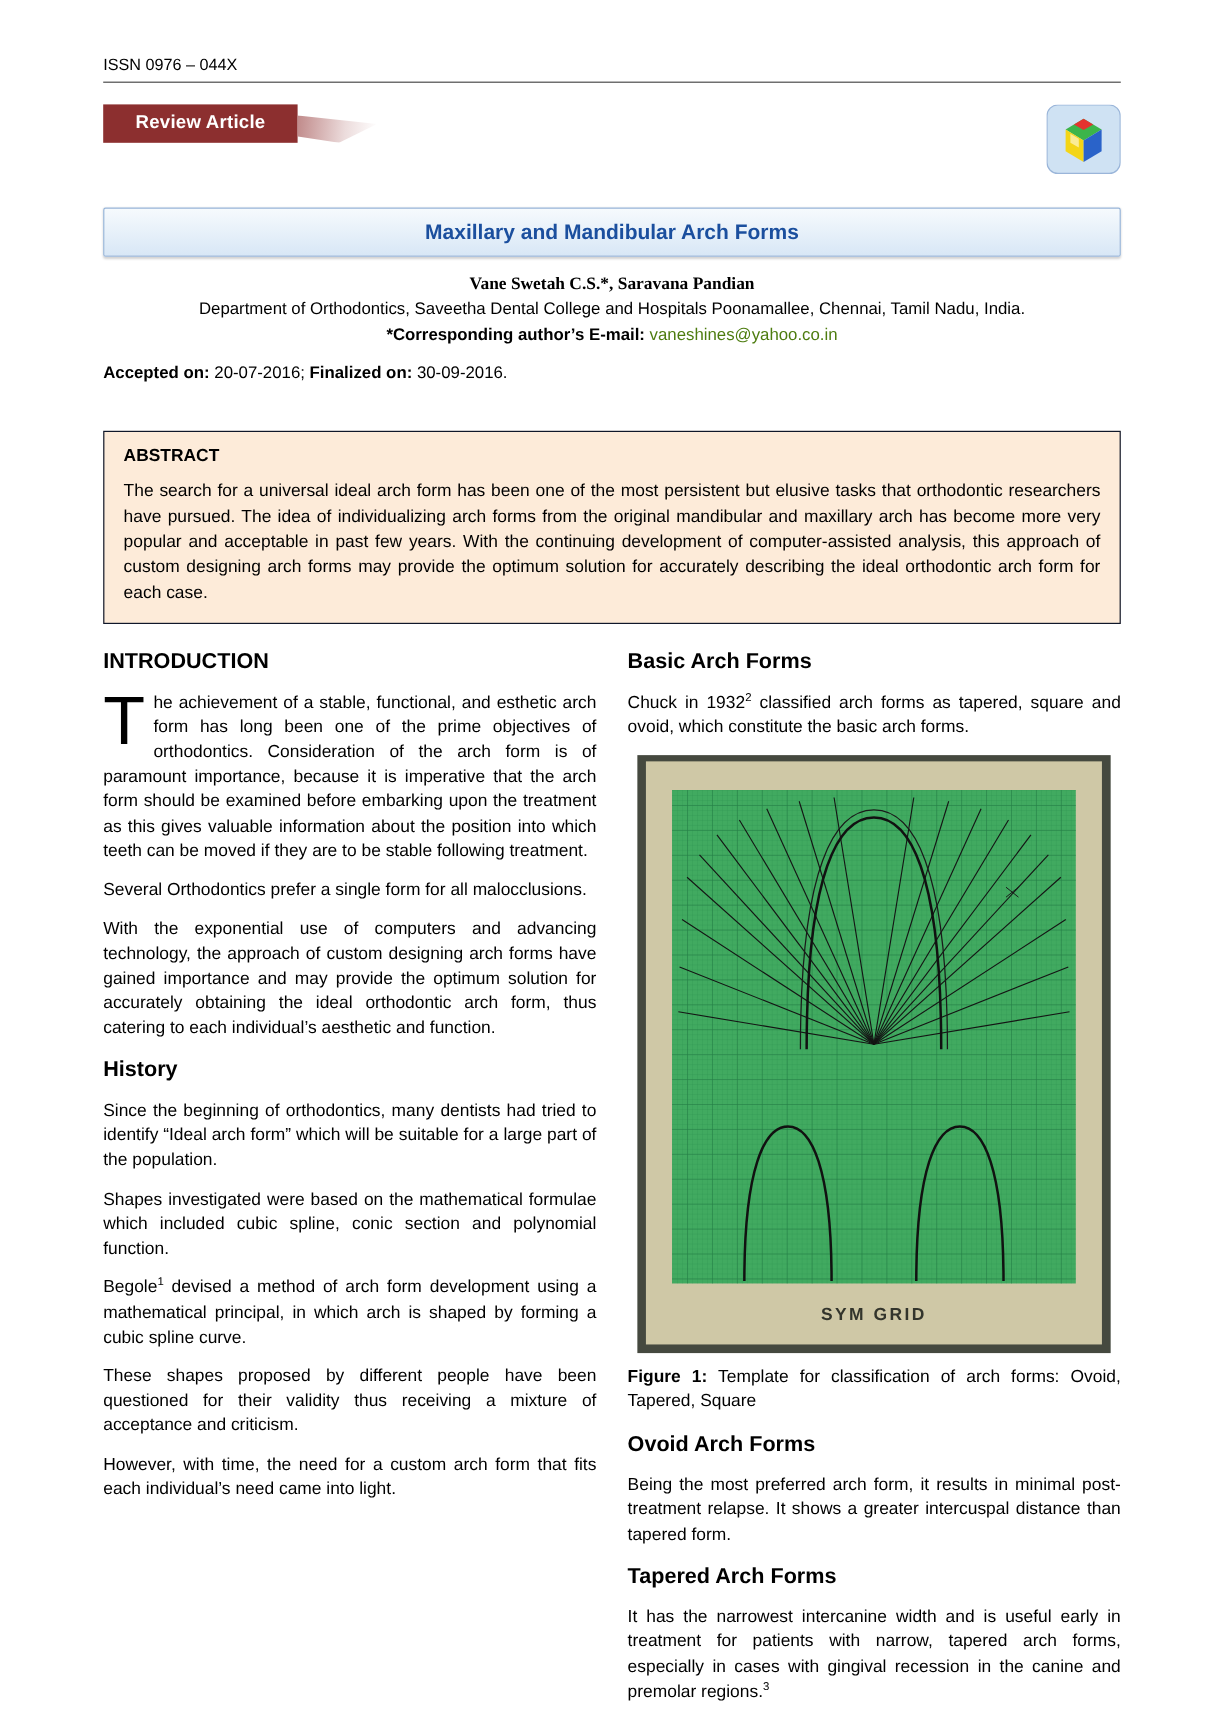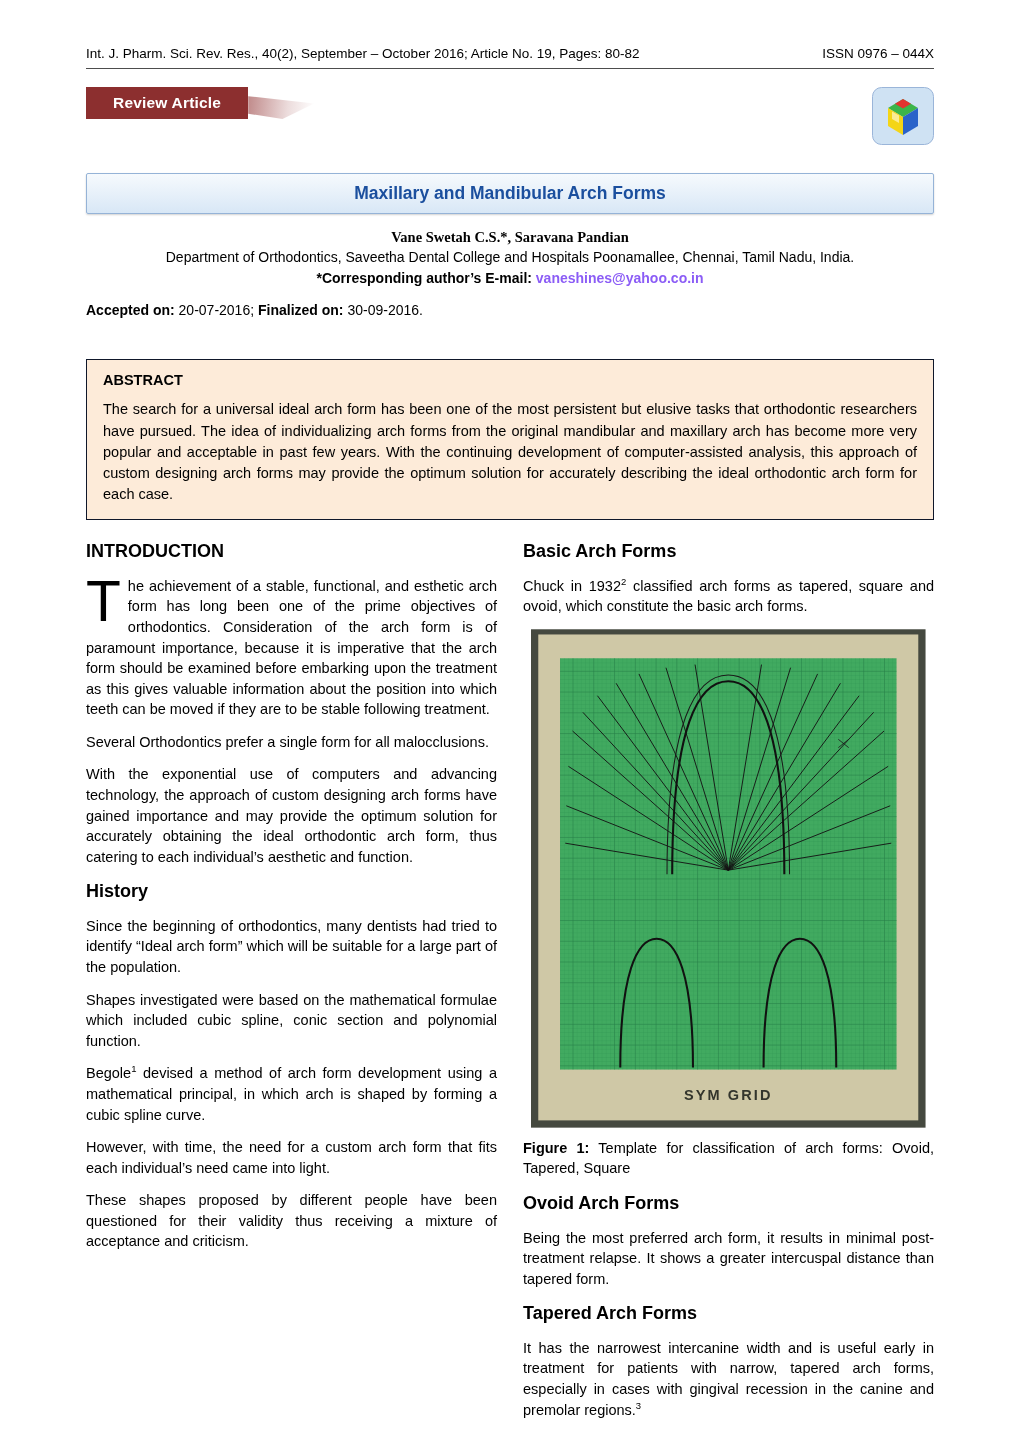--- a/index.html
+++ b/index.html
@@ -28,21 +28,21 @@
   .title-box { margin-top:22px; background:linear-gradient(#f6fafd,#d8e7f6);
     border:1px solid #95b3d7; border-radius:2px; padding:9px 12px; text-align:center;
     box-shadow:0 1px 2px rgba(0,0,0,0.18); }
   .title-box h1 { margin:0; font-size:17.5px; color:#1b4f9e; font-weight:bold; }
 
   
   .byline { text-align:center; margin-top:13px; line-height:1.4; }
   .authors { margin:0; font-weight:bold; font-size:14.5px;font-family:Liberation Serif, serif; }
   .affil { margin:1px 0 0; font-size:14px; }
   .email-line { margin:1px 0 0; font-size:14px; font-weight:bold; }
-  .email-line a { color:#8b5cf6; text-decoration:none; font-weight:bold; }
+  .email-line a { color:#4d7c0f; text-decoration:none; font-weight:normal; }
 
   .dates { font-size:14px; margin:14px 0 8px; }
 
   
   .abstract { background:#fdebd9; border:1px solid #0f172a; padding:10px 16px 2px;margin-top:41px; }
   .abstract h2 { font-size:14.5px; margin:2px 0 11px; }
   .abstract p { margin:0 0 12px; font-size:14.5px; line-height:1.46; text-align:justify; }
 
   
   .cols { display:flex; gap:26px; margin-top:16px; }
@@ -61,21 +61,20 @@
   .footer-grid { position:relative; padding-top:5px; min-height:86px; }
   .pageno { position:absolute; right:0; top:4px; font-size:45px; color:#bf9000;
     font-family:"Liberation Serif", serif; }
 </style>
 </head>
 <body>
 
 <div class="page">
 
   <header class="masthead">
-    <span>Int. J. Pharm. Sci. Rev. Res., 40(2), September – October 2016; Article No. 19, Pages: 80-82</span>
     <span>ISSN 0976 – 044X</span>
   </header>
   <div class="head-rule"></div>
 
   <div class="badge-row">
     <div class="badge-wrap">
       <div class="badge">Review Article</div>
       <div class="badge-tail"></div>
     </div>
     <div>
@@ -111,22 +110,22 @@
 
     <div class="col">
       <h3>INTRODUCTION</h3>
       <p><span class="dropcap">T</span><span>he achievement of a stable, functional, and esthetic arch form has long been one of the prime objectives of orthodontics. Consideration of the arch form is of paramount importance, because it is imperative that the arch form should be examined before embarking upon the treatment as this gives valuable information about the position into which teeth can be moved if they are to be stable following treatment.</span></p>
       <p>Several Orthodontics prefer a single form for all malocclusions.</p>
       <p>With the exponential use of computers and advancing technology, the approach of custom designing arch forms have gained importance and may provide the optimum solution for accurately obtaining the ideal orthodontic arch form, thus catering to each individual’s aesthetic and function.</p>
       <h3>History</h3>
       <p>Since the beginning of orthodontics, many dentists had tried to identify “Ideal arch form” which will be suitable for a large part of the population.</p>
       <p>Shapes investigated were based on the mathematical formulae which included cubic spline, conic section and polynomial function.</p>
       <p><span>Begole</span><sup>1</sup><span> devised a method of arch form development using a mathematical principal, in which arch is shaped by forming a cubic spline curve.</span></p>
+      <p>These shapes proposed by different people have been questioned for their validity thus receiving a mixture of acceptance and criticism.</p>
       <p>However, with time, the need for a custom arch form that fits each individual’s need came into light.</p>
-      <p>These shapes proposed by different people have been questioned for their validity thus receiving a mixture of acceptance and criticism.</p>
     </div>
 
     <div class="col">
       <h3>Basic Arch Forms</h3>
       <p><span>Chuck in 1932</span><sup>2</sup><span> classified arch forms as tapered, square and ovoid, which constitute the basic arch forms.</span></p>
 
       <figure>
         <svg viewBox="0 0 380 480" width="378" height="478" aria-hidden="true">
           <defs>
             <pattern id="gridS" width="4" height="4" patternUnits="userSpaceOnUse">

